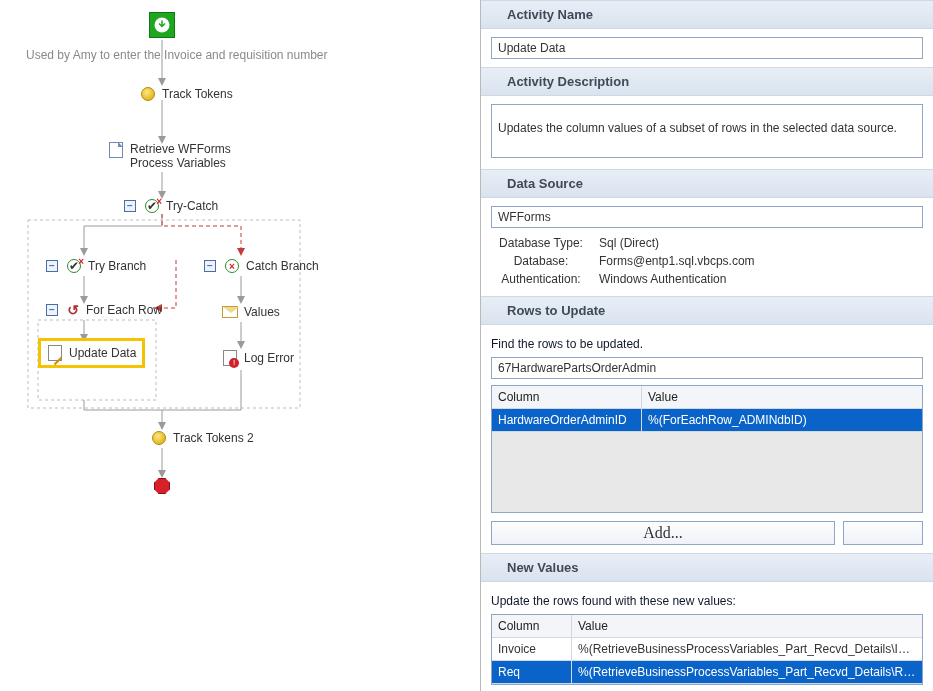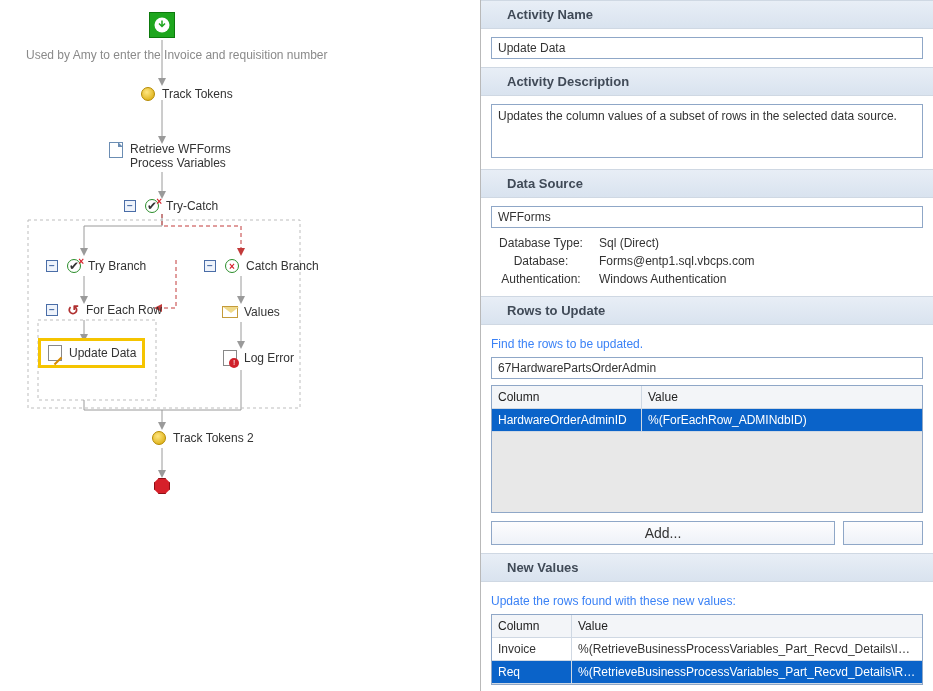--- a/index.html
+++ b/index.html
@@ -108,48 +108,48 @@
     padding: 2px 6px;
     font-family: inherit;
     font-size: 12px;
     color: #333;
     background: #fff;
   }
   .text-area {
     width: 100%;
     height: 54px;
     border: 1px solid #8fa7c7;
-    padding: 4px 6px;
+    padding: 16px 6px;
     font-family: inherit;
     font-size: 12px;
     color: #333;
     resize: none;
     background: #fff;
   }
   .kv-row { display: flex; gap: 8px; padding: 2px 0; font-size: 12px; color: #333;}
   .kv-row .k { width: 100px; text-align: center; }
-  .hint { font-size: 12px; color: #3b82f6; padding: 4px 0 6px; }
+  .hint { font-size: 12px; color: #0f172a; padding: 4px 0 6px; }
   .grid {
     border: 1px solid #8fa7c7;
     width: 100%;
     font-size: 12px;
   }
   .grid .row { display: flex; }
   .grid .hdr { background: #f3f5f8; color: #222; font-weight: 400; }
   .grid .cell { padding: 4px 6px; border-right: 1px solid #cfd8e3; border-bottom: 1px solid #cfd8e3; overflow: hidden; white-space: nowrap; text-overflow: ellipsis; }
   .grid .cell:last-child { border-right: none; }
   .grid .row.selected { background: #0a63c9; color: #fff; }
   .grid-empty { height: 80px; background: #e8e8e8; border-top: none; }
   .btn-row { display:flex; gap:8px; margin-top:8px; }
   .btn {
     height: 24px;
     border: 1px solid #8fa7c7;
     background: linear-gradient(#fdfdfe,#eef2f8);
-    font-family: Liberation Sans, sans-serif;
-    font-size: 14px;
+    font-family: Liberation Serif, serif;
+    font-size: 16px;
     color: #333;
     cursor: pointer;
   }
   .btn.add { flex: 1; }
   .btn.secondary { width: 80px; }
 
   
   .nv .c1 { width: 80px; }
   .nv .c2 { flex: 1; }
   .rtu .c1 { width: 150px; }

